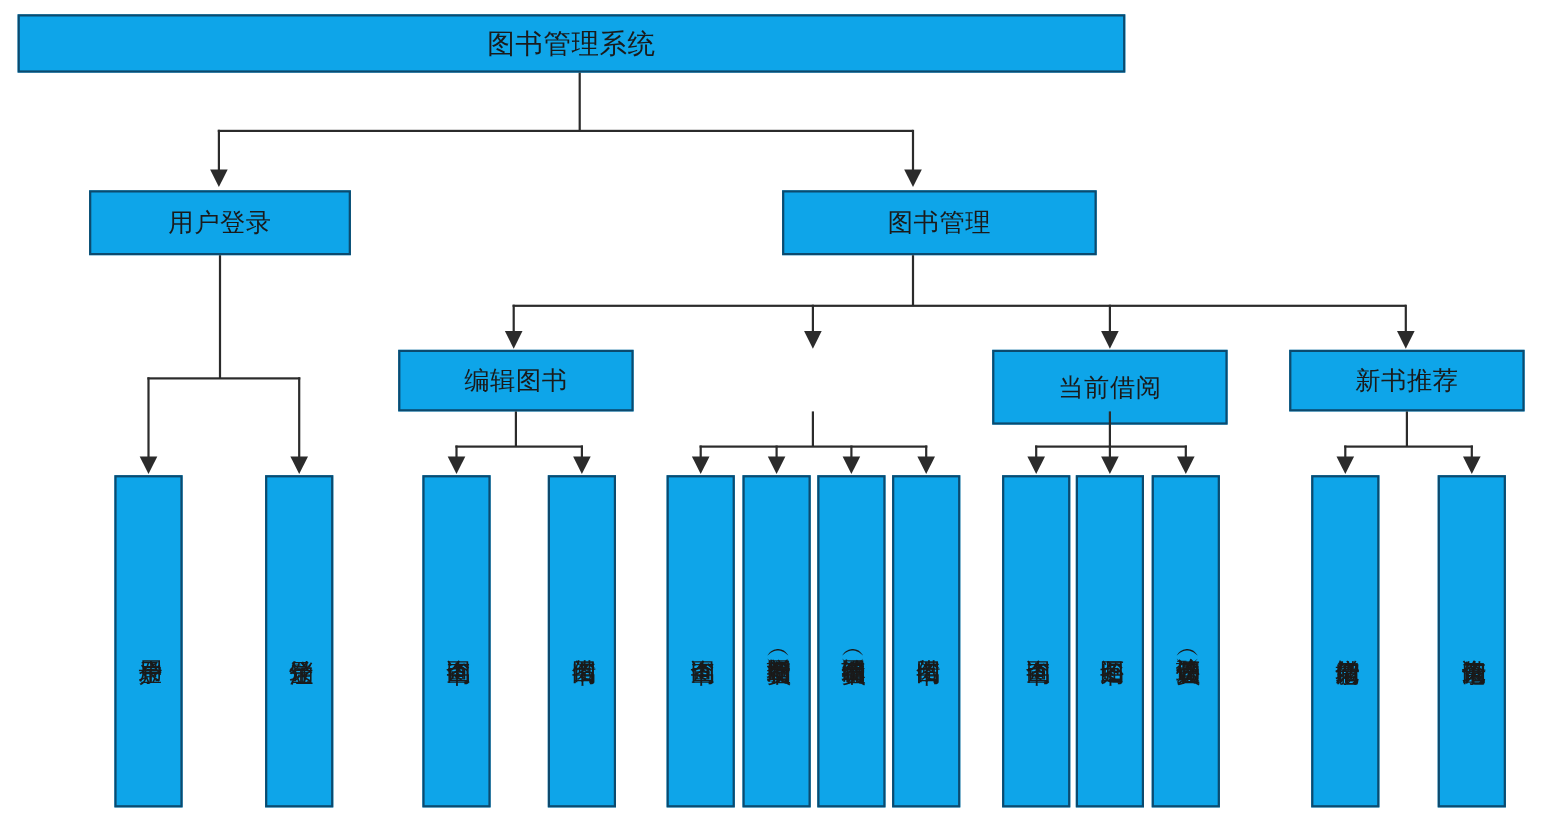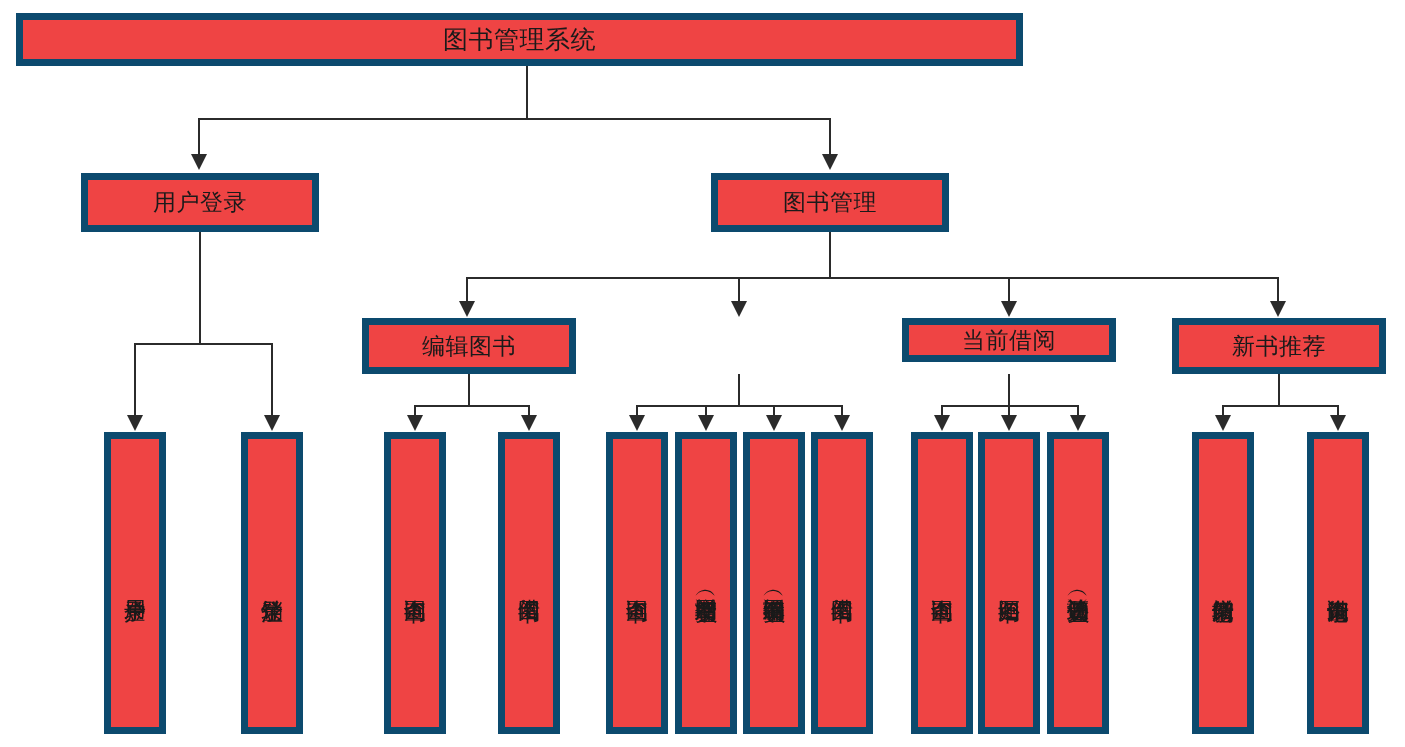--- a/index.html
+++ b/index.html
@@ -13,27 +13,28 @@
   #canvas {
     position: relative;
     width: 1405px;
     height: 747px;
     background: #ffffff;
     overflow: hidden;
   }
   .node {
     position: absolute;
     box-sizing: border-box;
-    border: 7px solid #0c4a6e;
-    background: #ef4444;
+    border: 2px solid #0c4a6e;
+    background: #0ea5e9;
     display: flex;
     align-items: center;
     justify-content: center;
     color: #1a1a1a;
     letter-spacing: 0.5px;
+    font-family: Liberation Mono, monospace;
   }
   .node.root {
     font-size: 25px;
   }
   .node.lvl2 {
     font-size: 23px;
   }
   .node.lvl3 {
     font-size: 23px;
   }
@@ -84,21 +85,21 @@
 
   <div class="edge v" style="left:198px; top:118px; width:2px; height:38px;"></div>
   <div class="arrow" style="left:191px; top:154px;"></div>
 
   <div class="edge v" style="left:829px; top:118px; width:2px; height:38px;"></div>
   <div class="arrow" style="left:822px; top:154px;"></div>
 
   <div class="node lvl2" style="left:81px; top:173px; width:238px; height:59px;">
     <span>用户登录</span>
   </div>
-  <div class="node lvl2" style="left:711px; top:173px; width:238px; height:59px;">
+  <div class="node lvl2" style="left:711px; top:173px; width:286px; height:59px;">
     <span>图书管理</span>
   </div>
 
   <div class="edge v" style="left:199px; top:232px; width:2px; height:112px;"></div>
   <div class="edge h" style="left:134px; top:343px; width:139px; height:2px;"></div>
   <div class="edge v" style="left:134px; top:343px; width:2px; height:74px;"></div>
   <div class="arrow" style="left:127px; top:415px;"></div>
   <div class="edge v" style="left:271px; top:343px; width:2px; height:74px;"></div>
   <div class="arrow" style="left:264px; top:415px;"></div>
 
@@ -109,21 +110,21 @@
   <div class="edge v" style="left:738px; top:277px; width:2px; height:26px;"></div>
   <div class="arrow" style="left:731px; top:301px;"></div>
   <div class="edge v" style="left:1008px; top:277px; width:2px; height:26px;"></div>
   <div class="arrow" style="left:1001px; top:301px;"></div>
   <div class="edge v" style="left:1277px; top:277px; width:2px; height:26px;"></div>
   <div class="arrow" style="left:1270px; top:301px;"></div>
 
   <div class="node lvl3" style="left:362px; top:318px; width:214px; height:56px;">
     <span>编辑图书</span>
   </div>
-  <div class="node lvl3" style="left:902px; top:318px; width:214px; height:44px;">
+  <div class="node lvl3" style="left:902px; top:318px; width:214px; height:68px;">
     <span>当前借阅</span>
   </div>
   <div class="node lvl3" style="left:1172px; top:318px; width:214px; height:56px;">
     <span>新书推荐</span>
   </div>
 
   <div class="edge v" style="left:468px; top:374px; width:2px; height:32px;"></div>
   <div class="edge h" style="left:414px; top:405px; width:116px; height:2px;"></div>
   <div class="edge v" style="left:414px; top:405px; width:2px; height:12px;"></div>
   <div class="arrow" style="left:407px; top:415px;"></div>

